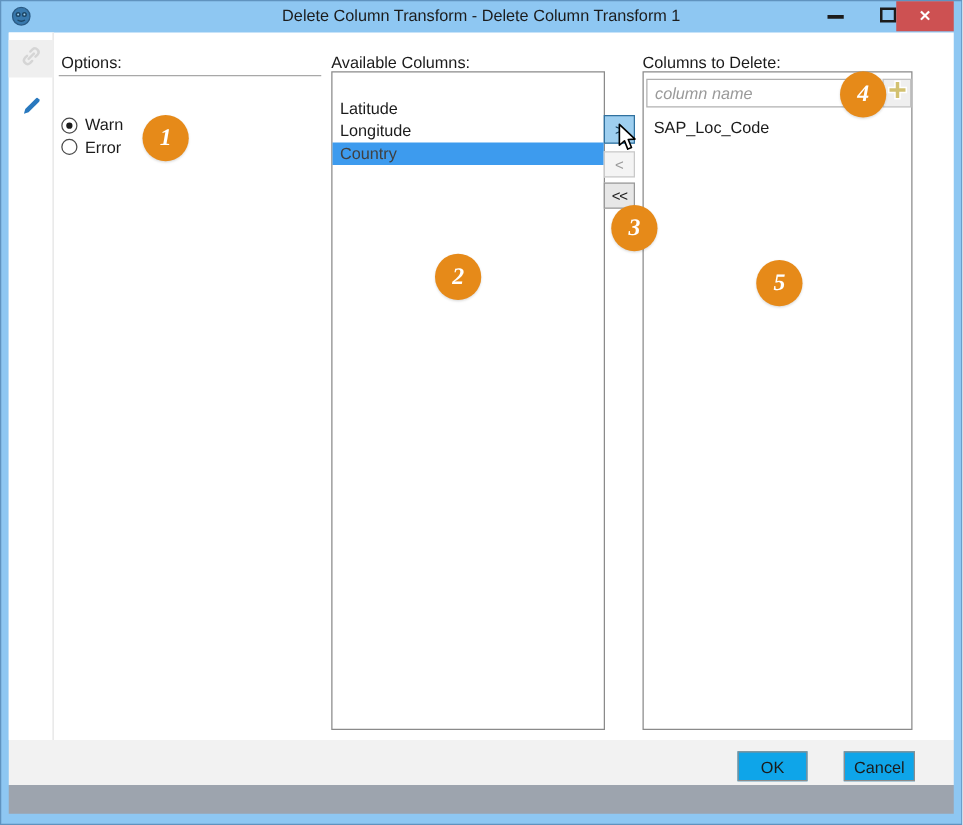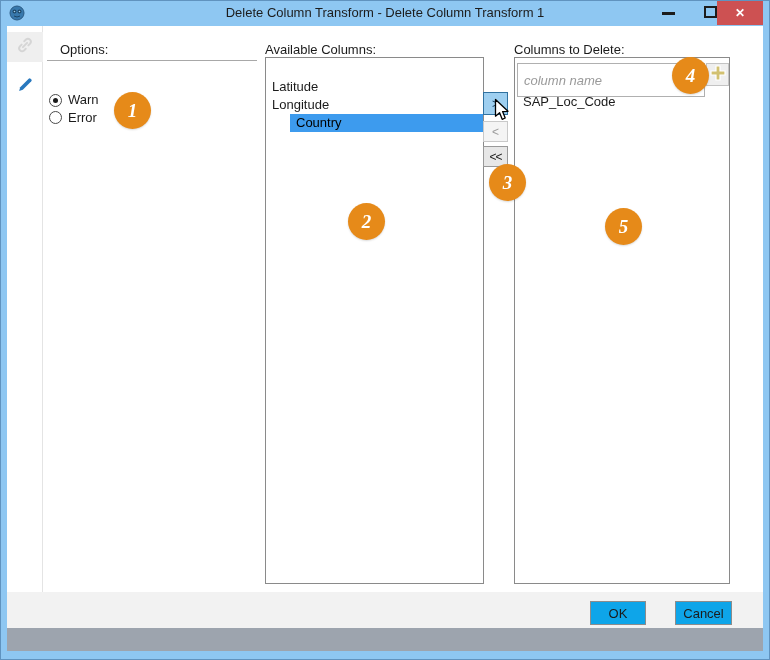--- a/index.html
+++ b/index.html
@@ -35,32 +35,32 @@
 
   
   .radio-row { position:absolute; display:flex; align-items:center; gap:6px; font-size:13px; color:#1b1b1b; }
   .radio { width:13px; height:13px; border:1px solid #4a4a4a; border-radius:50%; background:#fff;
            display:flex; align-items:center; justify-content:center; }
   .radio.checked::after { content:""; width:5px; height:5px; border-radius:50%; background:#1b1b1b; }
 
   
   .listbox { position:absolute; background:#fff; border:1px solid #8a8a8a; padding-top:20px; }
   .list-item { height:18px; line-height:18px; font-size:13px; color:#1b1b1b; padding-left:6px; white-space:nowrap; }
-  .list-item.selected { background:var(--selection-blue,#3d9bee); color:#000000;margin-left:24px; }
+  .list-item.selected { background:var(--selection-blue,#3d9bee); color:#404040; }
 
   
   .xfer { position:absolute; width:25px; font-size:12px; display:flex; align-items:center; justify-content:center;
           font-family:"Liberation Sans",sans-serif; }
   .xfer-right { top:92px; left:483px; height:23px; background:#9ecff0; border:1px solid #30719f; color:#163f5e; }
   .xfer-left  { top:121px; left:483px; height:21px; background:#f4f4f4; border:1px solid #c9c9c9; color:#9b9b9b; }
   .xfer-all   { top:146px; left:483px; height:21px; background:#e7e7e7; border:1px solid #999; color:#222; letter-spacing:-1px; }
 
   
   .panel { position:absolute; border:1px solid #8a8a8a; background:#fff; }
-  .col-input { position:absolute; left:517px; top:63px; width:188px; height:34px;
+  .col-input { position:absolute; left:517px; top:63px; width:188px; height:23px;
                border:1px solid #b0b0b0; font-size:13px; padding:0 6px; color:#1b1b1b;
                font-family:"Liberation Sans",sans-serif; outline:none; }
   .col-input::placeholder { color:#9a9a9a; font-style:italic; }
   .plus-btn { position:absolute; left:706px; top:63px; width:23px; height:23px;
               background:#efefef; border:1px solid #c3c3c3;
               display:flex; align-items:center; justify-content:center; }
 
   
   .badge { position:absolute; width:37px; height:37px; border-radius:50%;
            background:var(--badge-orange,#e68a19); color:#fff;
@@ -117,21 +117,21 @@
       <div class="side-tab pencil">
         <span>
           <svg width="18" height="18" viewBox="0 0 24 24">
             <path d="M4.2 20 L5.6 14.9 L16.9 3.6 a1.8 1.8 0 0 1 2.5 0 l1 1 a1.8 1.8 0 0 1 0 2.5 L9.1 18.4 Z" fill="#2878be"></path>
           </svg>
         </span>
       </div>
     </div>
   </div>
 
-  <div class="label" style="left:60px; top:42px;">Options:</div>
+  <div class="label" style="left:49px; top:42px;">Options:</div>
   <div class="rule" style="left:47px; top:60px; width:210px;"></div>
 
   <div class="radio-row" style="left:49px; top:92px;align-items:flex-end;">
     <span class="radio checked"></span>
     <span>Warn</span>
   </div>
   <div class="radio-row" style="left:49px; top:110px;">
     <span class="radio"></span>
     <span>Error</span>
   </div>

